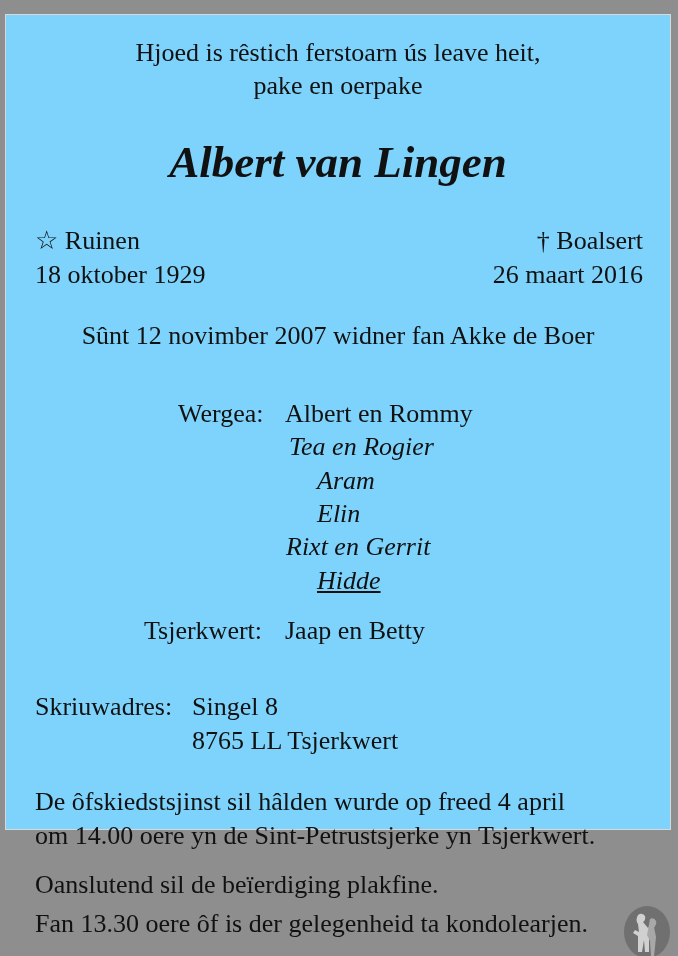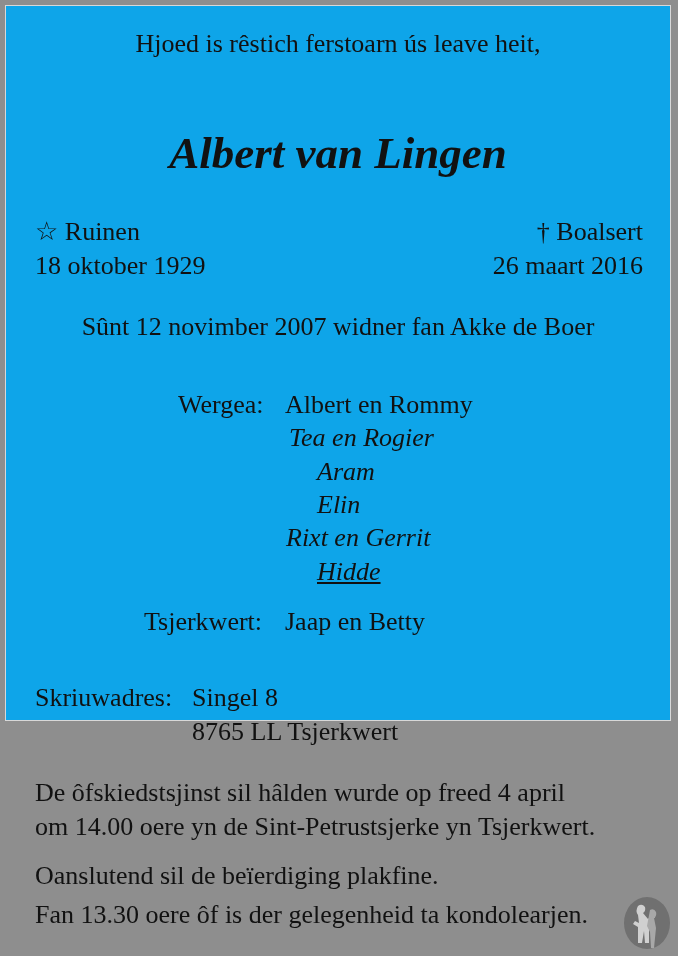--- a/index.html
+++ b/index.html
@@ -6,38 +6,39 @@
     body {
       width: 678px; height: 956px;
       background: #8e8e8e;
       font-family: "Liberation Serif", "DejaVu Serif", serif;
       color: #111;
       position: relative;
       overflow: hidden;
     }
     .card {
       position: absolute;
-      left: 5px; top: 5px;
-      width: 666px; height: 716px;
-      background: #0ea5e9;
+      left: 5px; top: 14px;
+      width: 666px; height: 816px;
+      background: #7dd3fc;
       border: 1px solid #d8d8d8;
       box-sizing: border-box;
     }
     .t { position: absolute; white-space: nowrap; font-size: 26px; line-height: 32px; }
     .c { left: 0; right: 0; text-align: center; }
     .i { font-style: italic; }
     .name { font-size: 45px; line-height: 50px; font-weight: bold; font-style: italic; }
     .logo { position: absolute; left: 614px; top: 890px; width: 50px; height: 56px; }
   </style>
 </head>
 <body>
 
 <div class="card">
 
   <div class="t c" style="top:22px;">Hjoed is rêstich ferstoarn ús leave heit,</div>
+  <div class="t c" style="top:55px;">pake en oerpake</div>
 
   <div class="t c name" style="top:122px;">Albert van Lingen</div>
 
   <div class="t" style="left:29px; top:210px;">☆ Ruinen</div>
   <div class="t" style="left:29px; top:244px;">18 oktober 1929</div>
   <div class="t" style="right:27px; top:210px; text-align:right;margin-left:47px;">† Boalsert</div>
   <div class="t" style="right:27px; top:244px; text-align:right;">26 maart 2016</div>
 
   <div class="t c" style="top:305px;">Sûnt 12 novimber 2007 widner fan Akke de Boer</div>
 

